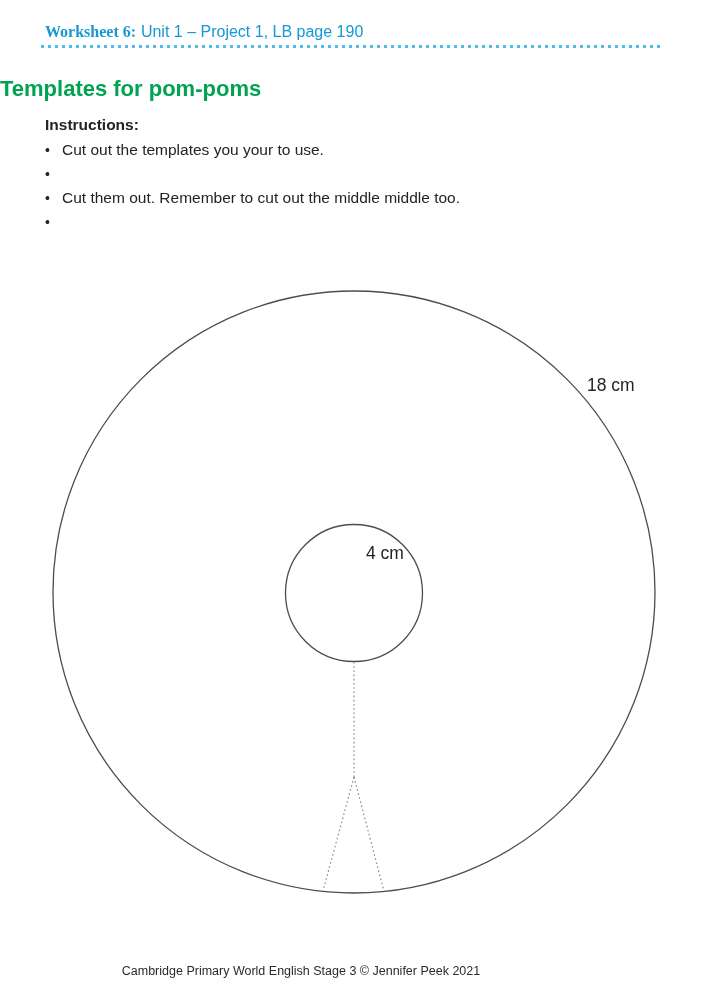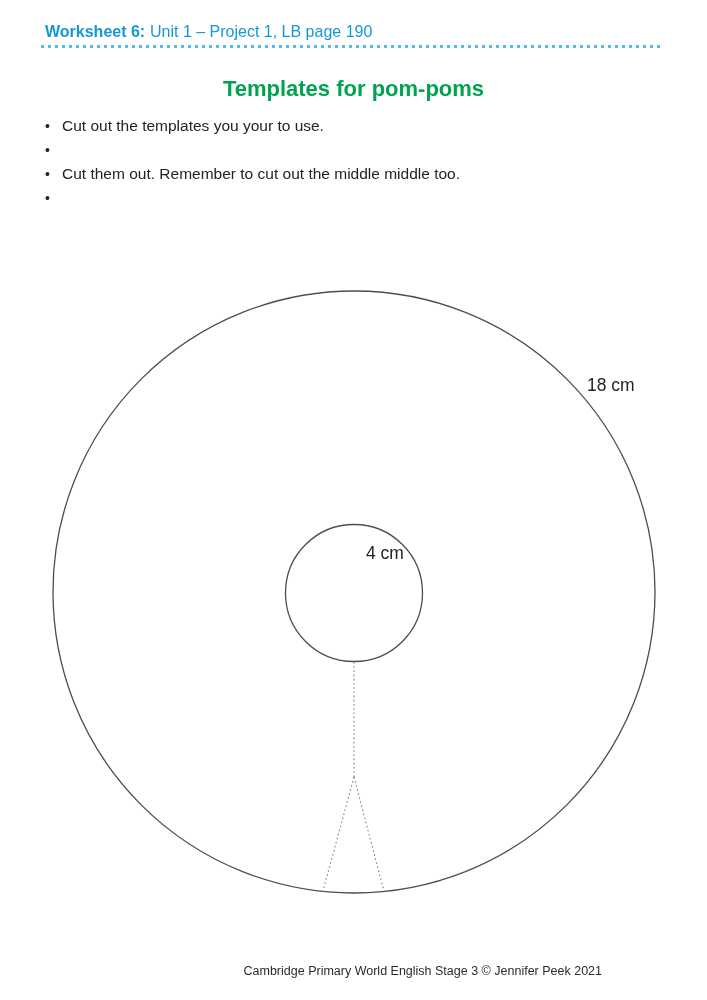--- a/index.html
+++ b/index.html
@@ -19,30 +19,29 @@
     font-family:"Liberation Sans",sans-serif;
     overflow:hidden;
   }
   
   .header{
     position:absolute;left:45px;top:22px;
     font-size:16px;line-height:20px;
     color:var(--header-blue);
     white-space:nowrap;
   }
-  .hdr-bold{font-weight:700;}
+  .hdr-bold{font-weight:700;font-family:Liberation Serif, serif;}
   .hdr-rest{margin-left:0.3em;}
   .header-rule{
     position:absolute;left:41px;top:45px;width:621px;height:2.6px;
     background-image:repeating-linear-gradient(to right,var(--dotted-blue) 0 2.6px,transparent 2.6px 7px);
   }
   
   .title{
     position:absolute;left:0;top:76px;width:707px;margin:0;
-    text-align:center;
     font-size:22px;line-height:26px;font-weight:700;
     color:var(--title-green);
   }
   
   .instructions{
     position:absolute;left:45px;top:114px;
     color:var(--text-dark);
   }
   .instructions-heading{
     font-size:15.5px;font-weight:700;line-height:22px;margin-bottom:2px;
@@ -63,39 +62,40 @@
   }
   .outline{fill:none;stroke:var(--line-gray);stroke-width:1.3;}
   .cutline{fill:none;stroke:var(--cut-gray);stroke-width:1.2;stroke-dasharray:1.6 2.6;}
   .dim-label{
     font-family:"Liberation Sans",sans-serif;
     font-size:17.5px;fill:var(--text-dark);
   }
   
   .footer{
     position:absolute;left:0;top:963px;width:602px;
-    text-align:right;
+    text-align:center;
     font-size:12.5px;line-height:16px;
     color:var(--footer-gray);
   }
 </style>
 </head>
 <body>
 
 <div class="page">
 
   <div class="header">
     <span class="hdr-bold">Worksheet 6:</span><span class="hdr-rest">Unit 1 – Project 1, LB page 190</span>
   </div>
 
   <div class="header-rule"></div>
 
   <h1 class="title">Templates for pom-poms</h1>
 
   <div class="instructions">
+    <div class="instructions-heading">Instructions:</div>
     <ul class="instructions-list">
       <li>
         <span class="bullet">•</span>
         <span class="item-text">Cut out the templates you your to use.</span>
       </li>
       <li>
         <span class="bullet">•</span>
       </li>
       <li>
         <span class="bullet">•</span>

